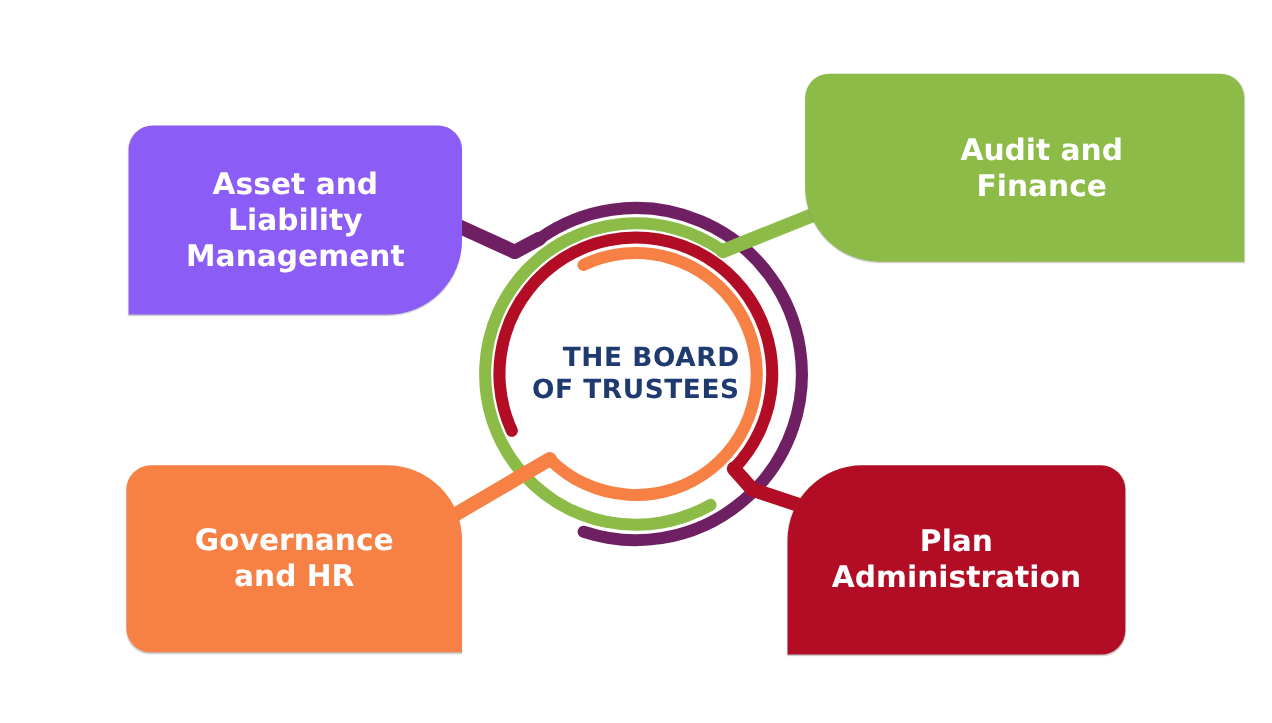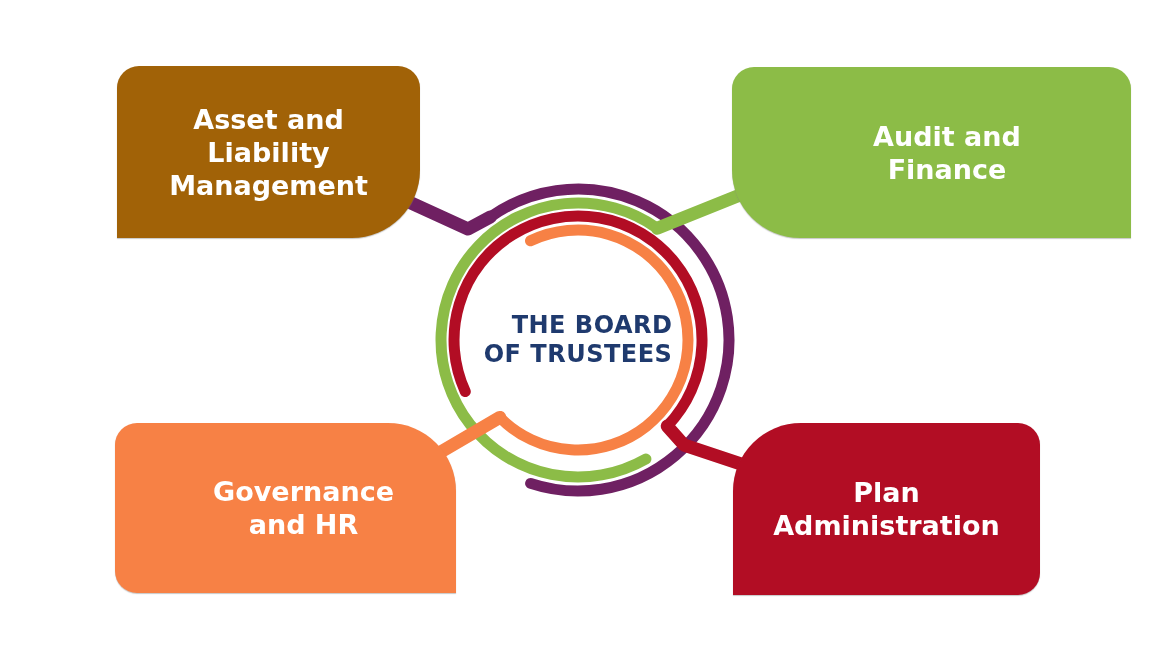--- a/index.html
+++ b/index.html
@@ -43,21 +43,21 @@
     width: 368px; height: 171px;
     border-radius: 22px 22px 0 68px;
     padding-left: 31px;
   }
   .node-bl {
     left: 115px; top: 423px;
     width: 305px; height: 170px;
     border-radius: 22px 68px 0 22px;
   }
   .node-br {
-    left: 733px; top: 423px;
+    left: 716px; top: 423px;
     width: 307px; height: 172px;
     border-radius: 68px 22px 22px 0;
   }
   .center-label {
     position: absolute;
     left: 578px; top: 340px;
     transform: translate(-50%, -50%);
     color: #1F3A6E;
     font-weight: bold;
     font-size: 24px;
@@ -82,32 +82,32 @@
     </g>
 
     <g fill="none" stroke-width="13" stroke-linecap="round" stroke-linejoin="round">
       <path d="M 398 197 L 468 229 L 490.3 217.1" stroke="#6F2062"></path>
       <path d="M 750 191 L 657.2 228.2" stroke="#8CBC47"></path>
       <path d="M 744 465 L 684 445 L 667.2 426.1" stroke="#B20D24"></path>
       <path d="M 410 470 L 499.8 417.4" stroke="#F78145"></path>
     </g>
   </svg>
 
-  <div class="node node-tl" style="background: #a16207;">
+  <div class="node node-tl" style="background: #8b5cf6; margin-top: 48px;">
     <span>Asset and
 Liability
 Management</span>
   </div>
 
   <div class="node node-tr" style="background: rgb(140, 188, 71);">
     <span>Audit and
 Finance</span>
   </div>
 
-  <div class="node node-bl" style="background: rgb(247, 129, 69); padding-left: 36px;">
+  <div class="node node-bl" style="background: rgb(247, 129, 69);">
     <span>Governance
 and HR</span>
   </div>
 
   <div class="node node-br" style="background: rgb(178, 13, 36);">
     <span>Plan
 Administration</span>
   </div>
 
   <div class="center-label">THE BOARD

